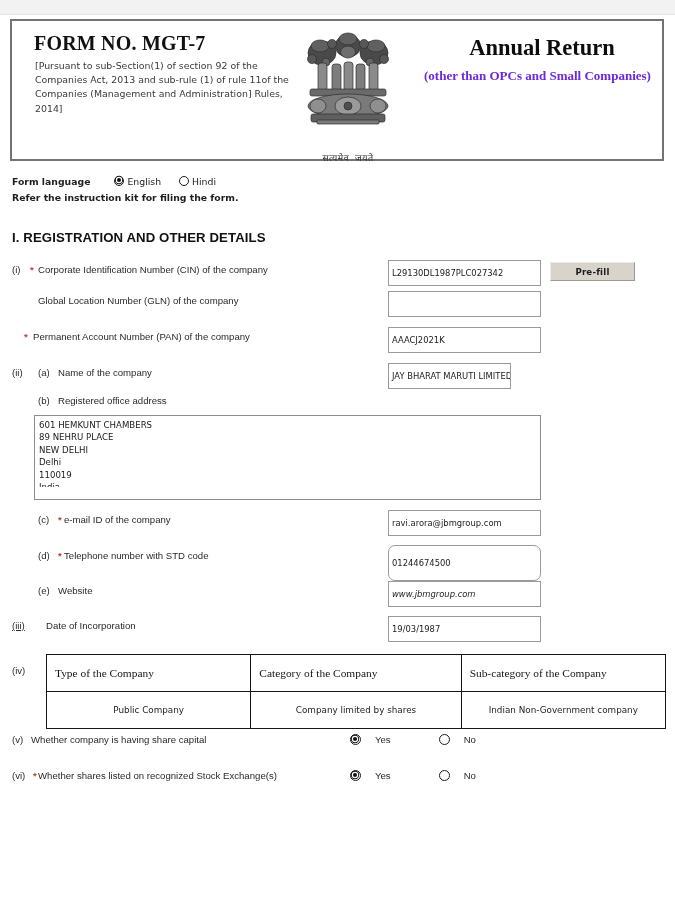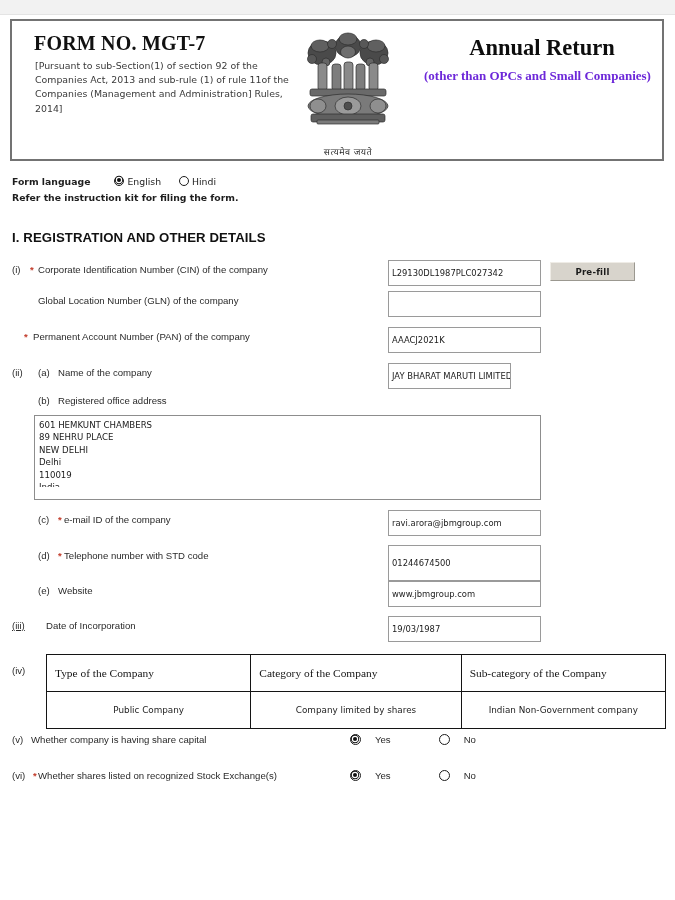--- a/index.html
+++ b/index.html
@@ -70,24 +70,24 @@
   .emblem-wrap {
     position: absolute;
     left: 276px;
     top: 5px;
     width: 120px;
     height: 136px;
     text-align: center;
   }
   .emblem-wrap svg { display: block; margin: 0 auto; }
   .emblem-motto {
-    font-family: Liberation Sans, sans-serif;
+    font-family: Liberation Mono, monospace;
     font-size: 9px;
     color: #2b2b2b;
-    margin-top: 1px;
+    margin-top: 7px;
     letter-spacing: .5px;
   }
 
   .annual-title {
     position: absolute;
     left: 412px;
     top: 14px;
     width: 236px;
     font-family: "Liberation Serif", serif;
     font-weight: bold;
@@ -392,25 +392,25 @@
   </div>
 
   <div class="lbl" style="left:38px; top:514px;">(c)</div>
   <div class="lbl req" style="left:58px; top:514px;">*</div>
   <div class="lbl" style="left:64px; top:514px;">e-mail ID of the company</div>
   <div class="inp" style="left:388px; top:510px; width:153px; height:22px;">ravi.arora@jbmgroup.com</div>
 
   <div class="lbl" style="left:38px; top:550px;">(d)</div>
   <div class="lbl req" style="left:58px; top:550px;">*</div>
   <div class="lbl" style="left:64px; top:550px;">Telephone number with STD code</div>
-  <div class="inp" style="left:388px; top:545px; width:153px; height:36px;">01244674500</div>
+  <div class="inp" style="left:388px; top:545px; width:153px; height:36px;border-radius:7px;">01244674500</div>
 
   <div class="lbl" style="left:38px; top:585px;">(e)</div>
   <div class="lbl" style="left:58px; top:585px;">Website</div>
-  <div class="inp" style="left:388px; top:581px; width:153px; height:22px;">www.jbmgroup.com</div>
+  <div class="inp" style="left:388px; top:581px; width:153px; height:22px;font-style:italic;">www.jbmgroup.com</div>
 
   <div class="num" style="left:12px; top:620px;text-decoration:underline;">(iii)</div>
   <div class="lbl" style="left:46px; top:620px;">Date of Incorporation</div>
   <div class="inp" style="left:388px; top:616px; width:153px; height:22px;">19/03/1987</div>
 
   <div class="iv-num">(iv)</div>
   <table class="tbl">
     <tbody>
         <tr>
       <td class="th" style="width:33%">Type of the Company</td>

